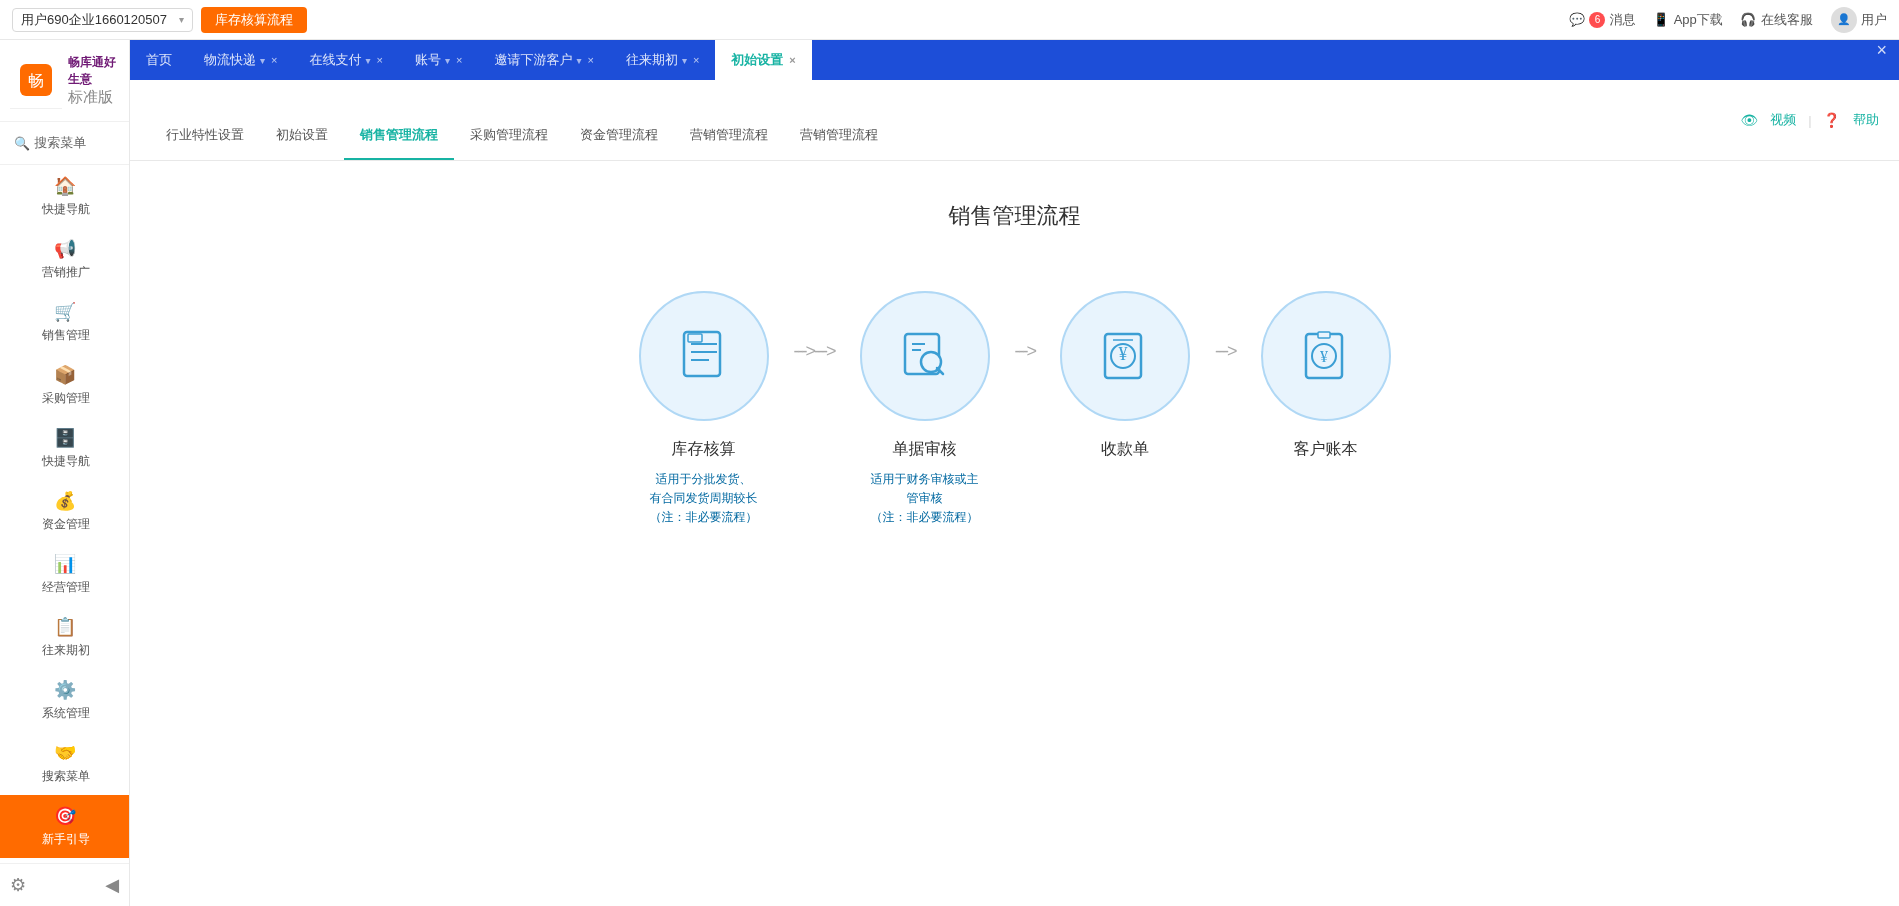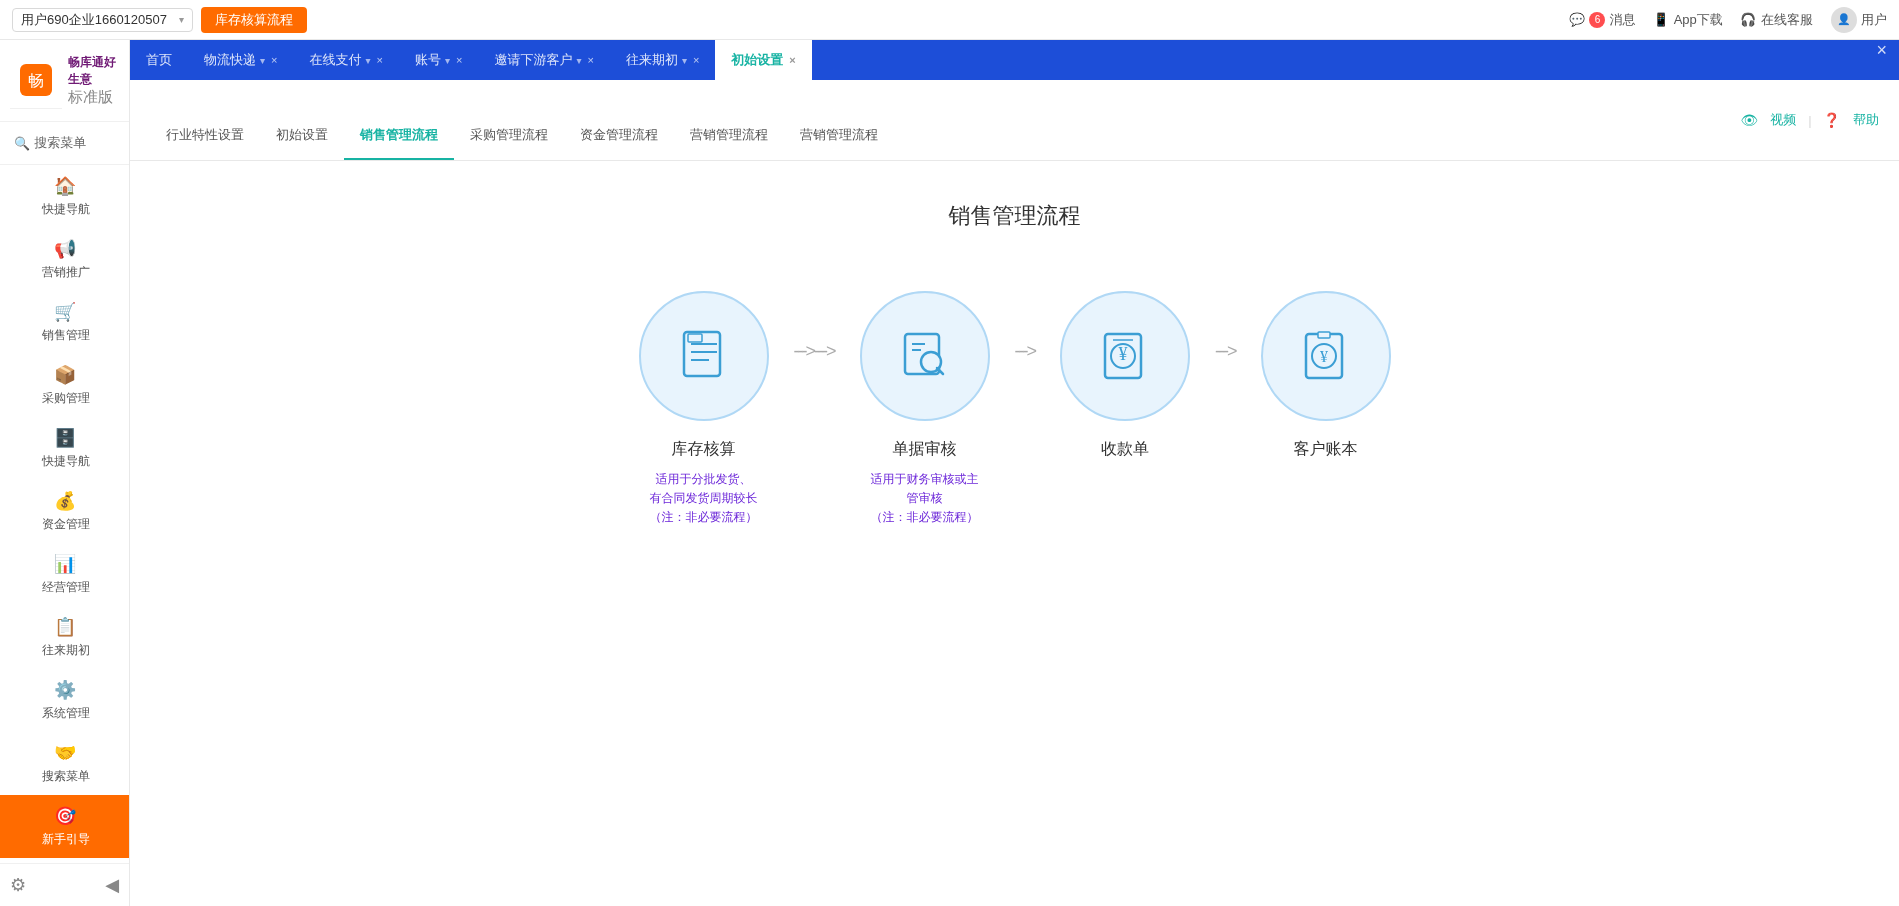--- a/index.html
+++ b/index.html
@@ -55,21 +55,21 @@
     
     .flow-content { padding: 40px 20px 30px 20px; }
     .flow-title { text-align: center; font-size: 22px; color: #333; margin-bottom: 60px; font-weight: normal; }
 
     
     .flow-diagram { display: flex; align-items: flex-start; justify-content: center; gap: 0; flex-wrap: nowrap; }
     .flow-step { display: flex; flex-direction: column; align-items: center; width: 180px; }
     .flow-circle { width: 130px; height: 130px; border-radius: 50%; border: 2px solid #b0d8f5; background: #e8f4fd; display: flex; align-items: center; justify-content: center; margin-bottom: 18px; }
     .flow-circle svg { width: 60px; height: 60px; }
     .flow-step-name { font-size: 16px; color: #333; margin-bottom: 10px; font-weight: 500; }
-    .flow-step-desc { font-size: 12px; color: #6d28d9; text-align: center; line-height: 1.6; }
+    .flow-step-desc { font-size: 12px; color: #0369a1; text-align: center; line-height: 1.6; }
     .flow-arrow { display: flex; align-items: center; padding-top: 50px; color: #999; font-size: 22px; }
   </style>
 </head>
 <body>
 
 <div class="top-bar">
   <div class="top-bar-left">
     <div class="user-selector">
       <span>用户690企业1660120507</span>
       <span class="arrow">▾</span>

